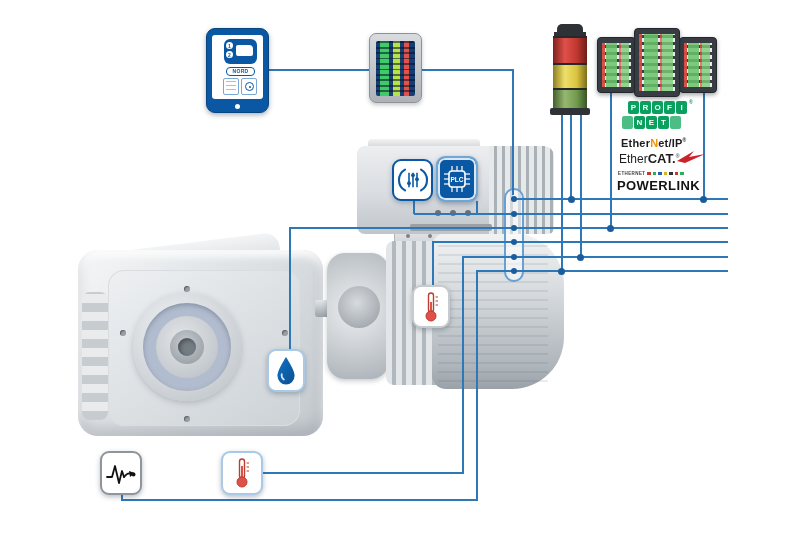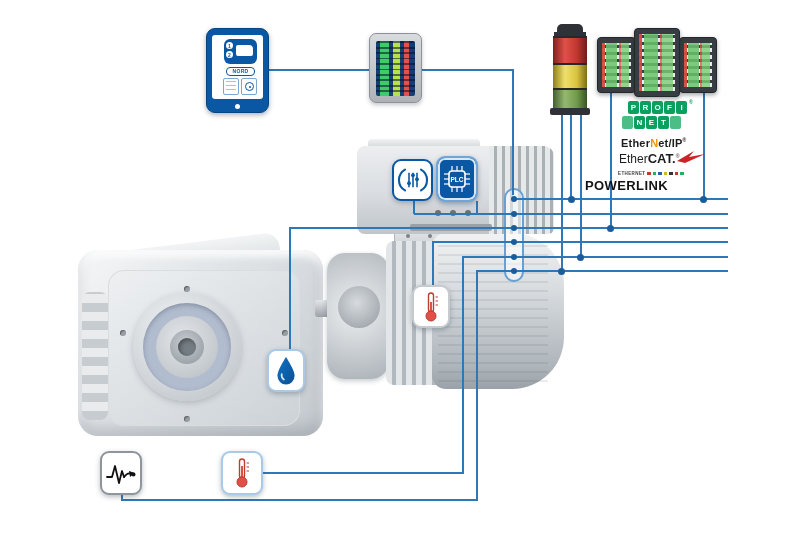--- a/index.html
+++ b/index.html
@@ -291,21 +291,21 @@
     <div class="plk-top" style="left:618px;top:171px">
       <span>ETHERNET</span>
       <span class="plk-sq" style="background:#c0392b"></span>
       <span class="plk-sq" style="background:#27ae60"></span>
       <span class="plk-sq" style="background:#2c5faa"></span>
       <span class="plk-sq" style="background:#d4b42a"></span>
       <span class="plk-sq" style="background:#333"></span>
       <span class="plk-sq" style="background:#c0392b"></span>
       <span class="plk-sq" style="background:#27ae60"></span>
     </div>
-    <div class="plk" style="left:585px;top:178px">POWERLINK</div>
+    <div class="plk" style="left:617px;top:178px">POWERLINK</div>
   </div>
 
   <div class="icon-box b-strong" style="left:392px;top:159px;width:41px;height:42px">
     <svg width="32" height="32" viewBox="0 0 40 40">
       <path d="M10 7 A15 15 0 0 0 10 33" fill="none" stroke="#0a58a3" stroke-width="2.6" stroke-linecap="round"></path>
       <path d="M30 7 A15 15 0 0 1 30 33" fill="none" stroke="#0a58a3" stroke-width="2.6" stroke-linecap="round"></path>
       <line x1="15" y1="11" x2="15" y2="29" stroke="#0a58a3" stroke-width="2"></line>
       <line x1="20" y1="11" x2="20" y2="29" stroke="#0a58a3" stroke-width="2"></line>
       <line x1="25" y1="11" x2="25" y2="29" stroke="#0a58a3" stroke-width="2"></line>
       <circle cx="15" cy="24" r="2.4" fill="#0a58a3"></circle>

